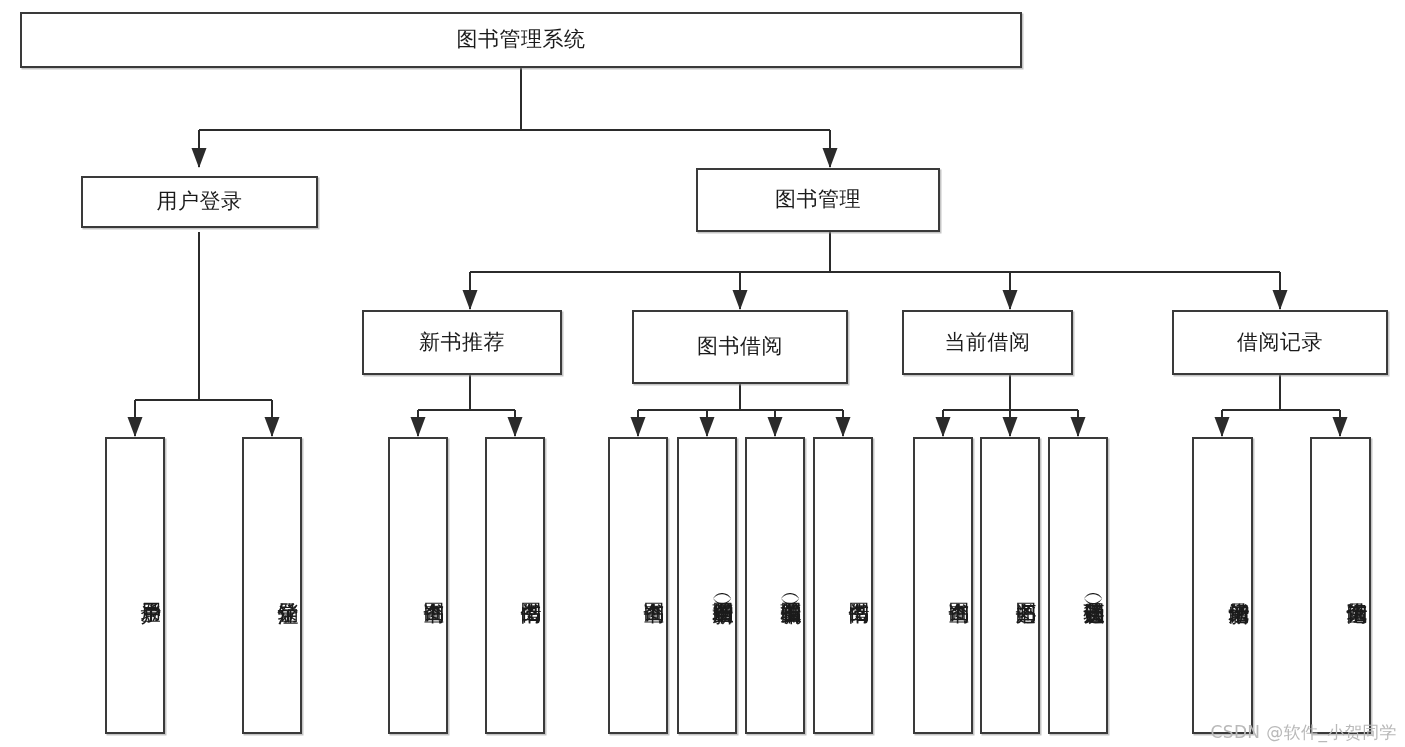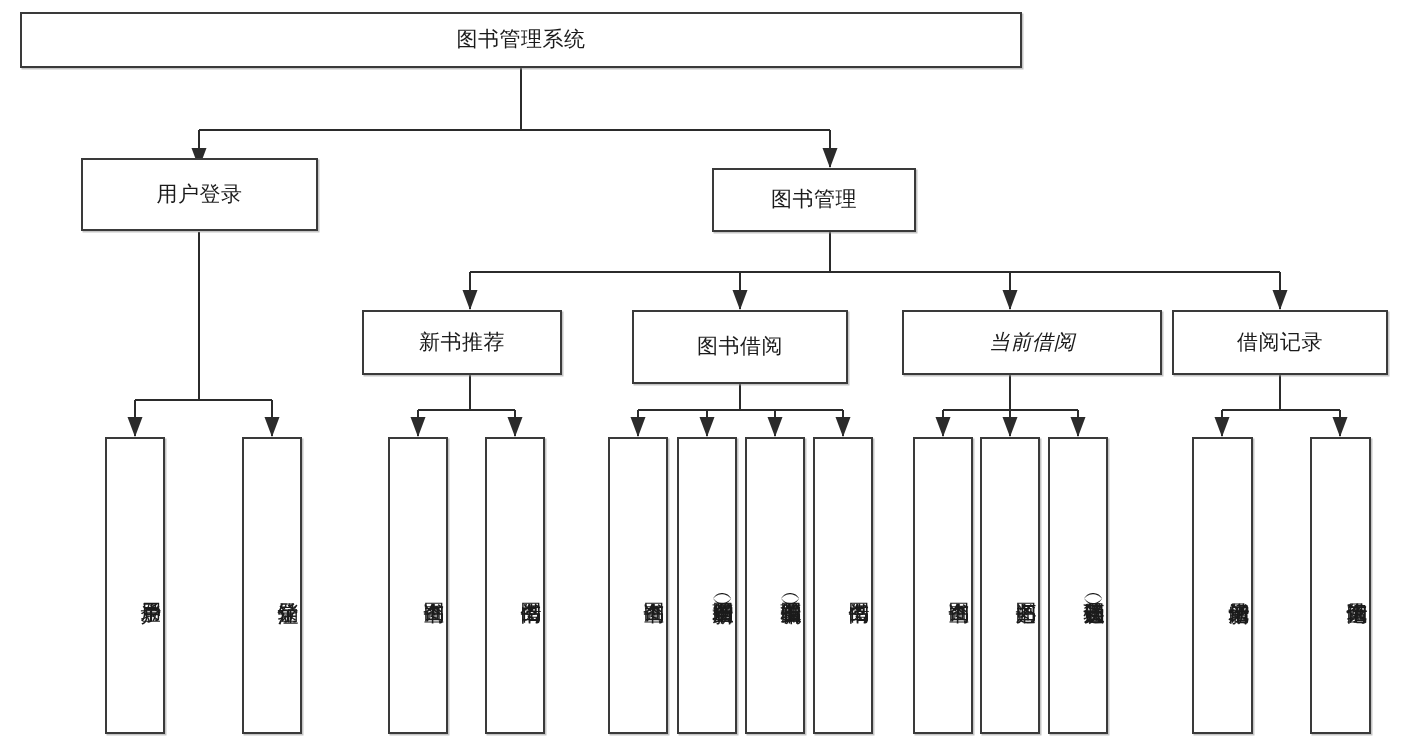--- a/index.html
+++ b/index.html
@@ -136,36 +136,36 @@
       <path d="M 1214.5 417 L 1229.5 417 L 1222 437 Z" fill="#2b2b2b"></path>
       <line x1="1340" y1="410" x2="1340" y2="436" stroke="#2b2b2b" stroke-width="2.5" shape-rendering="crispEdges"></line>
       <path d="M 1332.5 417 L 1347.5 417 L 1340 437 Z" fill="#2b2b2b"></path>
     </svg>
 
   <div class="node-box" id="node-root" style="left: 20px; top: 12px; width: 1002px; height: 56px;">
     <div class="node-label-h">图书管理系统</div>
   </div>
 
   <div id="level2-container">
-      <div class="node-box level2-box" style="left: 81px; top: 158px; width: 237px; height: 73px;">
+      <div class="node-box level2-box" style="left: 81px; top: 176px; width: 237px; height: 52px;">
         <div class="node-label-h">用户登录</div>
       </div>
-      <div class="node-box level2-box" style="left: 712px; top: 168px; width: 204px; height: 64px;">
+      <div class="node-box level2-box" style="left: 696px; top: 168px; width: 244px; height: 64px;">
         <div class="node-label-h">图书管理</div>
       </div>
     </div>
 
   <div id="level3-container">
       <div class="node-box level3-box" style="left: 362px; top: 310px; width: 200px; height: 65px;">
         <div class="node-label-h">新书推荐</div>
       </div>
       <div class="node-box level3-box" style="left: 632px; top: 310px; width: 216px; height: 74px;">
         <div class="node-label-h">图书借阅</div>
       </div>
-      <div class="node-box level3-box" style="left: 902px; top: 310px; width: 260px; height: 65px; font-style: italic;">
+      <div class="node-box level3-box" style="left: 902px; top: 310px; width: 171px; height: 65px;">
         <div class="node-label-h">当前借阅</div>
       </div>
       <div class="node-box level3-box" style="left: 1172px; top: 310px; width: 216px; height: 65px;">
         <div class="node-label-h">借阅记录</div>
       </div>
     </div>
 
   <div id="leaf-container">
       <div class="node-box leaf-box" style="left: 105px; top: 437px; width: 60px; height: 297px;">
         <div class="node-label-v">用户登录</div>
@@ -201,13 +201,14 @@
         <div class="node-label-v">确认归还（管理员）</div>
       </div>
       <div class="node-box leaf-box" style="left: 1192px; top: 437px; width: 61px; height: 297px;">
         <div class="node-label-v">新增借阅记录</div>
       </div>
       <div class="node-box leaf-box" style="left: 1310px; top: 437px; width: 61px; height: 297px;">
         <div class="node-label-v">查询借阅记录</div>
       </div>
     </div>
 
+  <div id="watermark">CSDN @软件_小贺同学</div>
 </div>
 
 </body></html>

